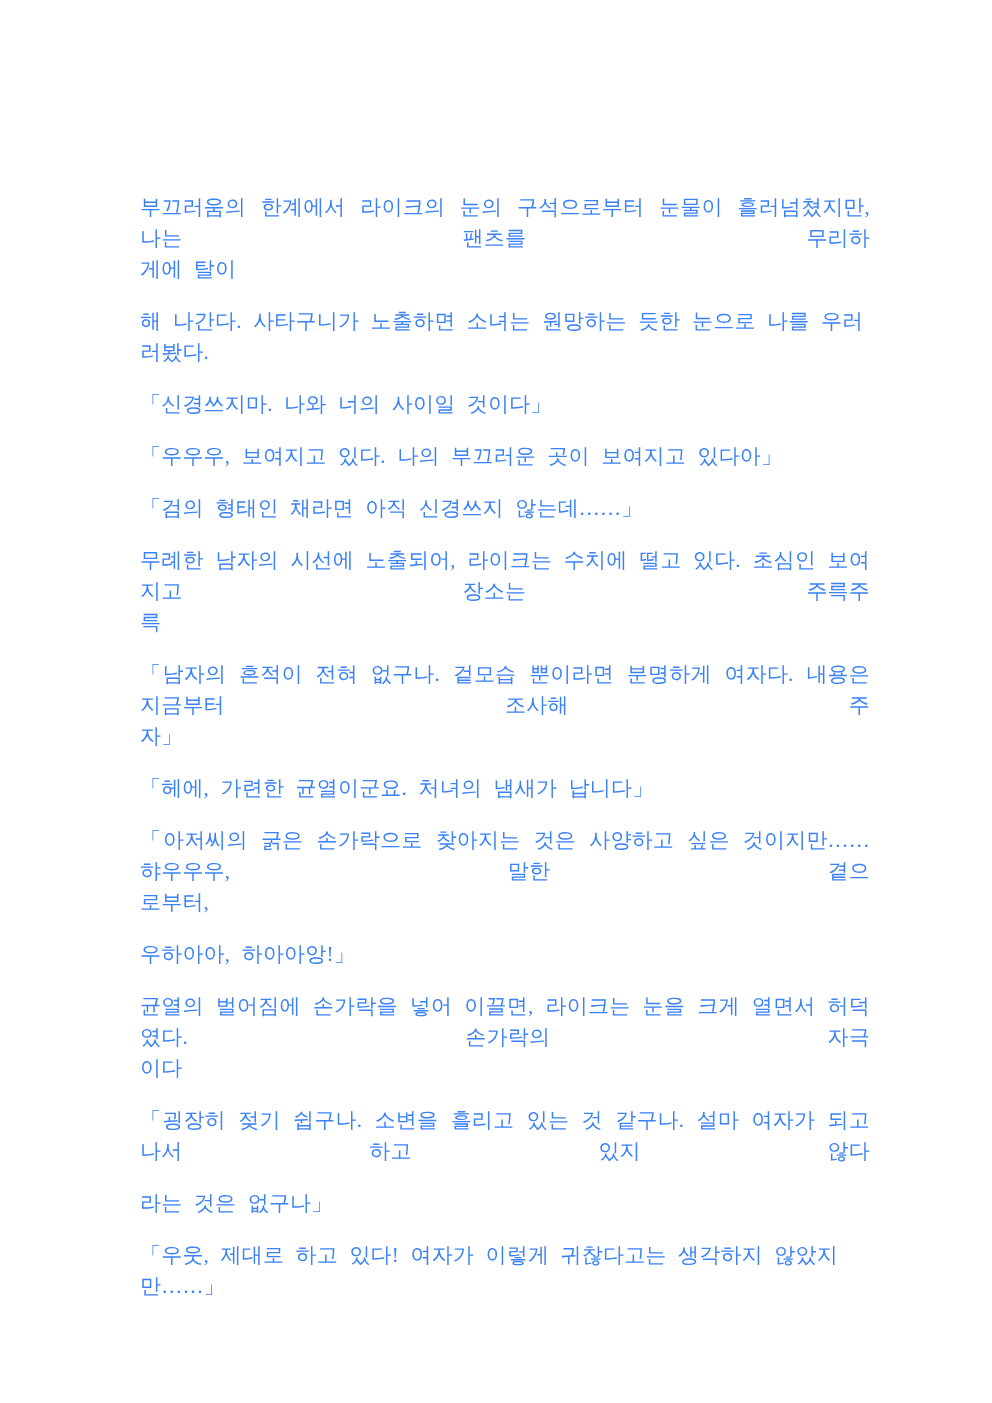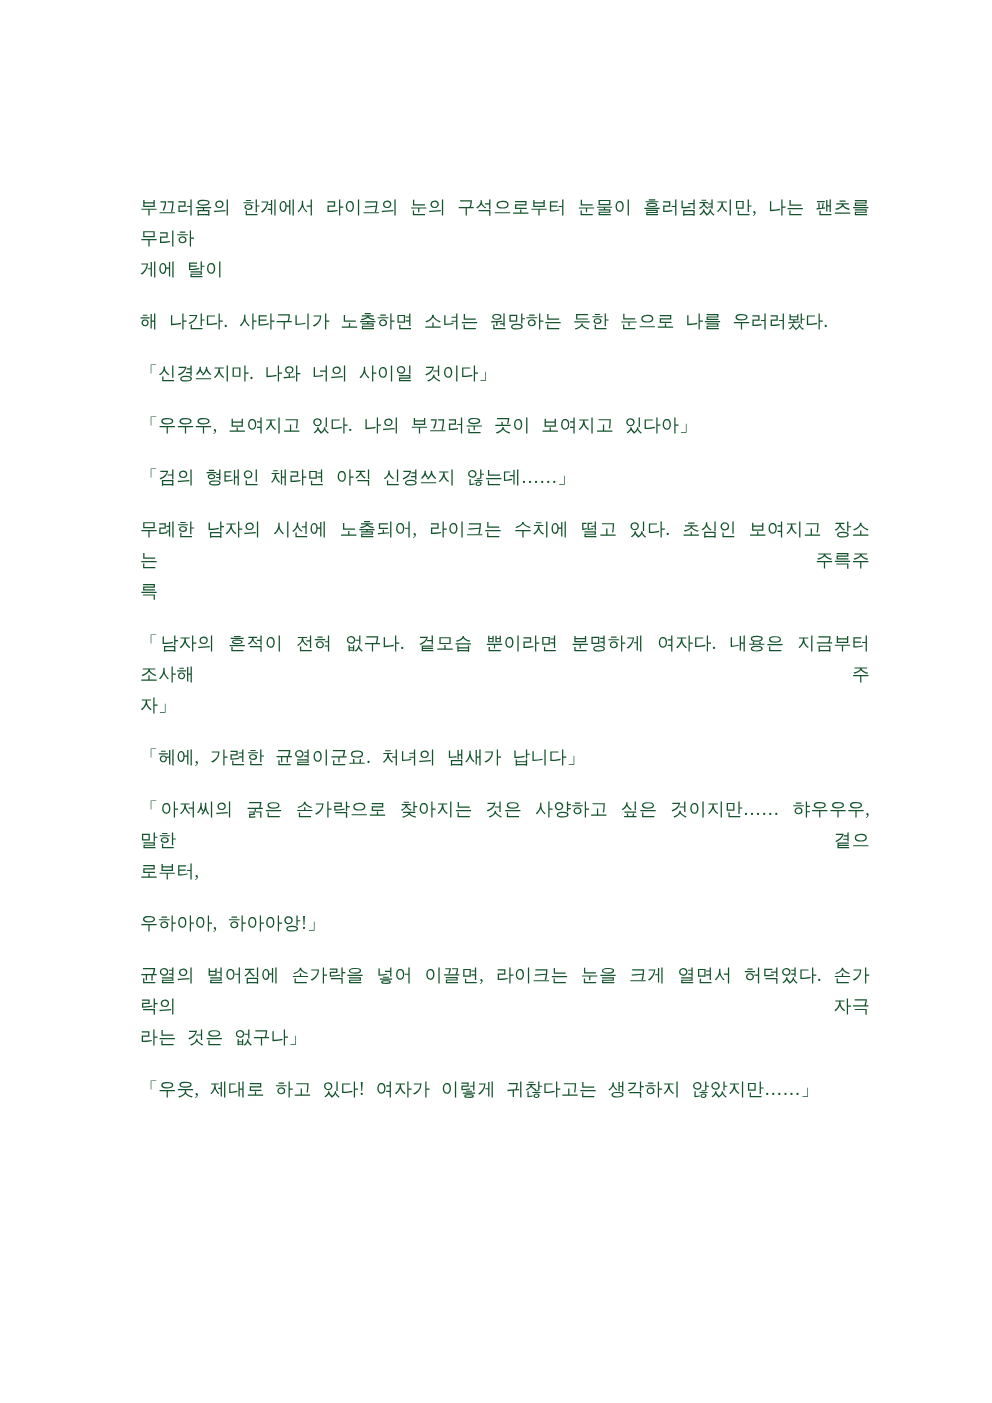--- a/index.html
+++ b/index.html
@@ -13,23 +13,23 @@
     overflow: hidden;
     font-family: "Liberation Serif", "DejaVu Serif", serif;
   }
   .page {
     width: 730px;
     margin-left: 140px;
     padding-top: 192px;
     box-sizing: content-box;
   }
   .ln {
-    font-size: 18px;
+    font-size: 21px;
     line-height: 31px;
-    color: #14532d;
+    color: #3b82f6;
     margin: 0 0 21px 0;
     word-spacing: 6px;
     white-space: normal;
     letter-spacing: 0.2px;
   }
   
   .j {
     text-align: justify;
     text-align-last: justify;
   }
@@ -50,16 +50,18 @@
   <div class="ln">「검의 형태인 채라면 아직 신경쓰지 않는데……」</div>
   <div class="ln j tight">무례한 남자의 시선에 노출되어, 라이크는 수치에 떨고 있다. 초심인 보여지고 장소는 주륵주</div>
   <div class="ln">륵</div>
   <div class="ln j tight">「남자의 흔적이 전혀 없구나. 겉모습 뿐이라면 분명하게 여자다. 내용은 지금부터 조사해 주</div>
   <div class="ln">자」</div>
   <div class="ln">「헤에, 가련한 균열이군요. 처녀의 냄새가 납니다」</div>
   <div class="ln j tight">「아저씨의 굵은 손가락으로 찾아지는 것은 사양하고 싶은 것이지만…… 햐우우우, 말한 곁으</div>
   <div class="ln">로부터,</div>
   <div class="ln">우하아아, 하아아앙!」</div>
   <div class="ln j tight">균열의 벌어짐에 손가락을 넣어 이끌면, 라이크는 눈을 크게 열면서 허덕였다. 손가락의 자극</div>
+  <div class="ln">이다</div>
+  <div class="ln j">「굉장히 젖기 쉽구나. 소변을 흘리고 있는 것 같구나. 설마 여자가 되고 나서 하고 있지 않다</div>
   <div class="ln">라는 것은 없구나」</div>
   <div class="ln">「우웃, 제대로 하고 있다! 여자가 이렇게 귀찮다고는 생각하지 않았지만……」</div>
 
 </main>
 
 </body></html>

